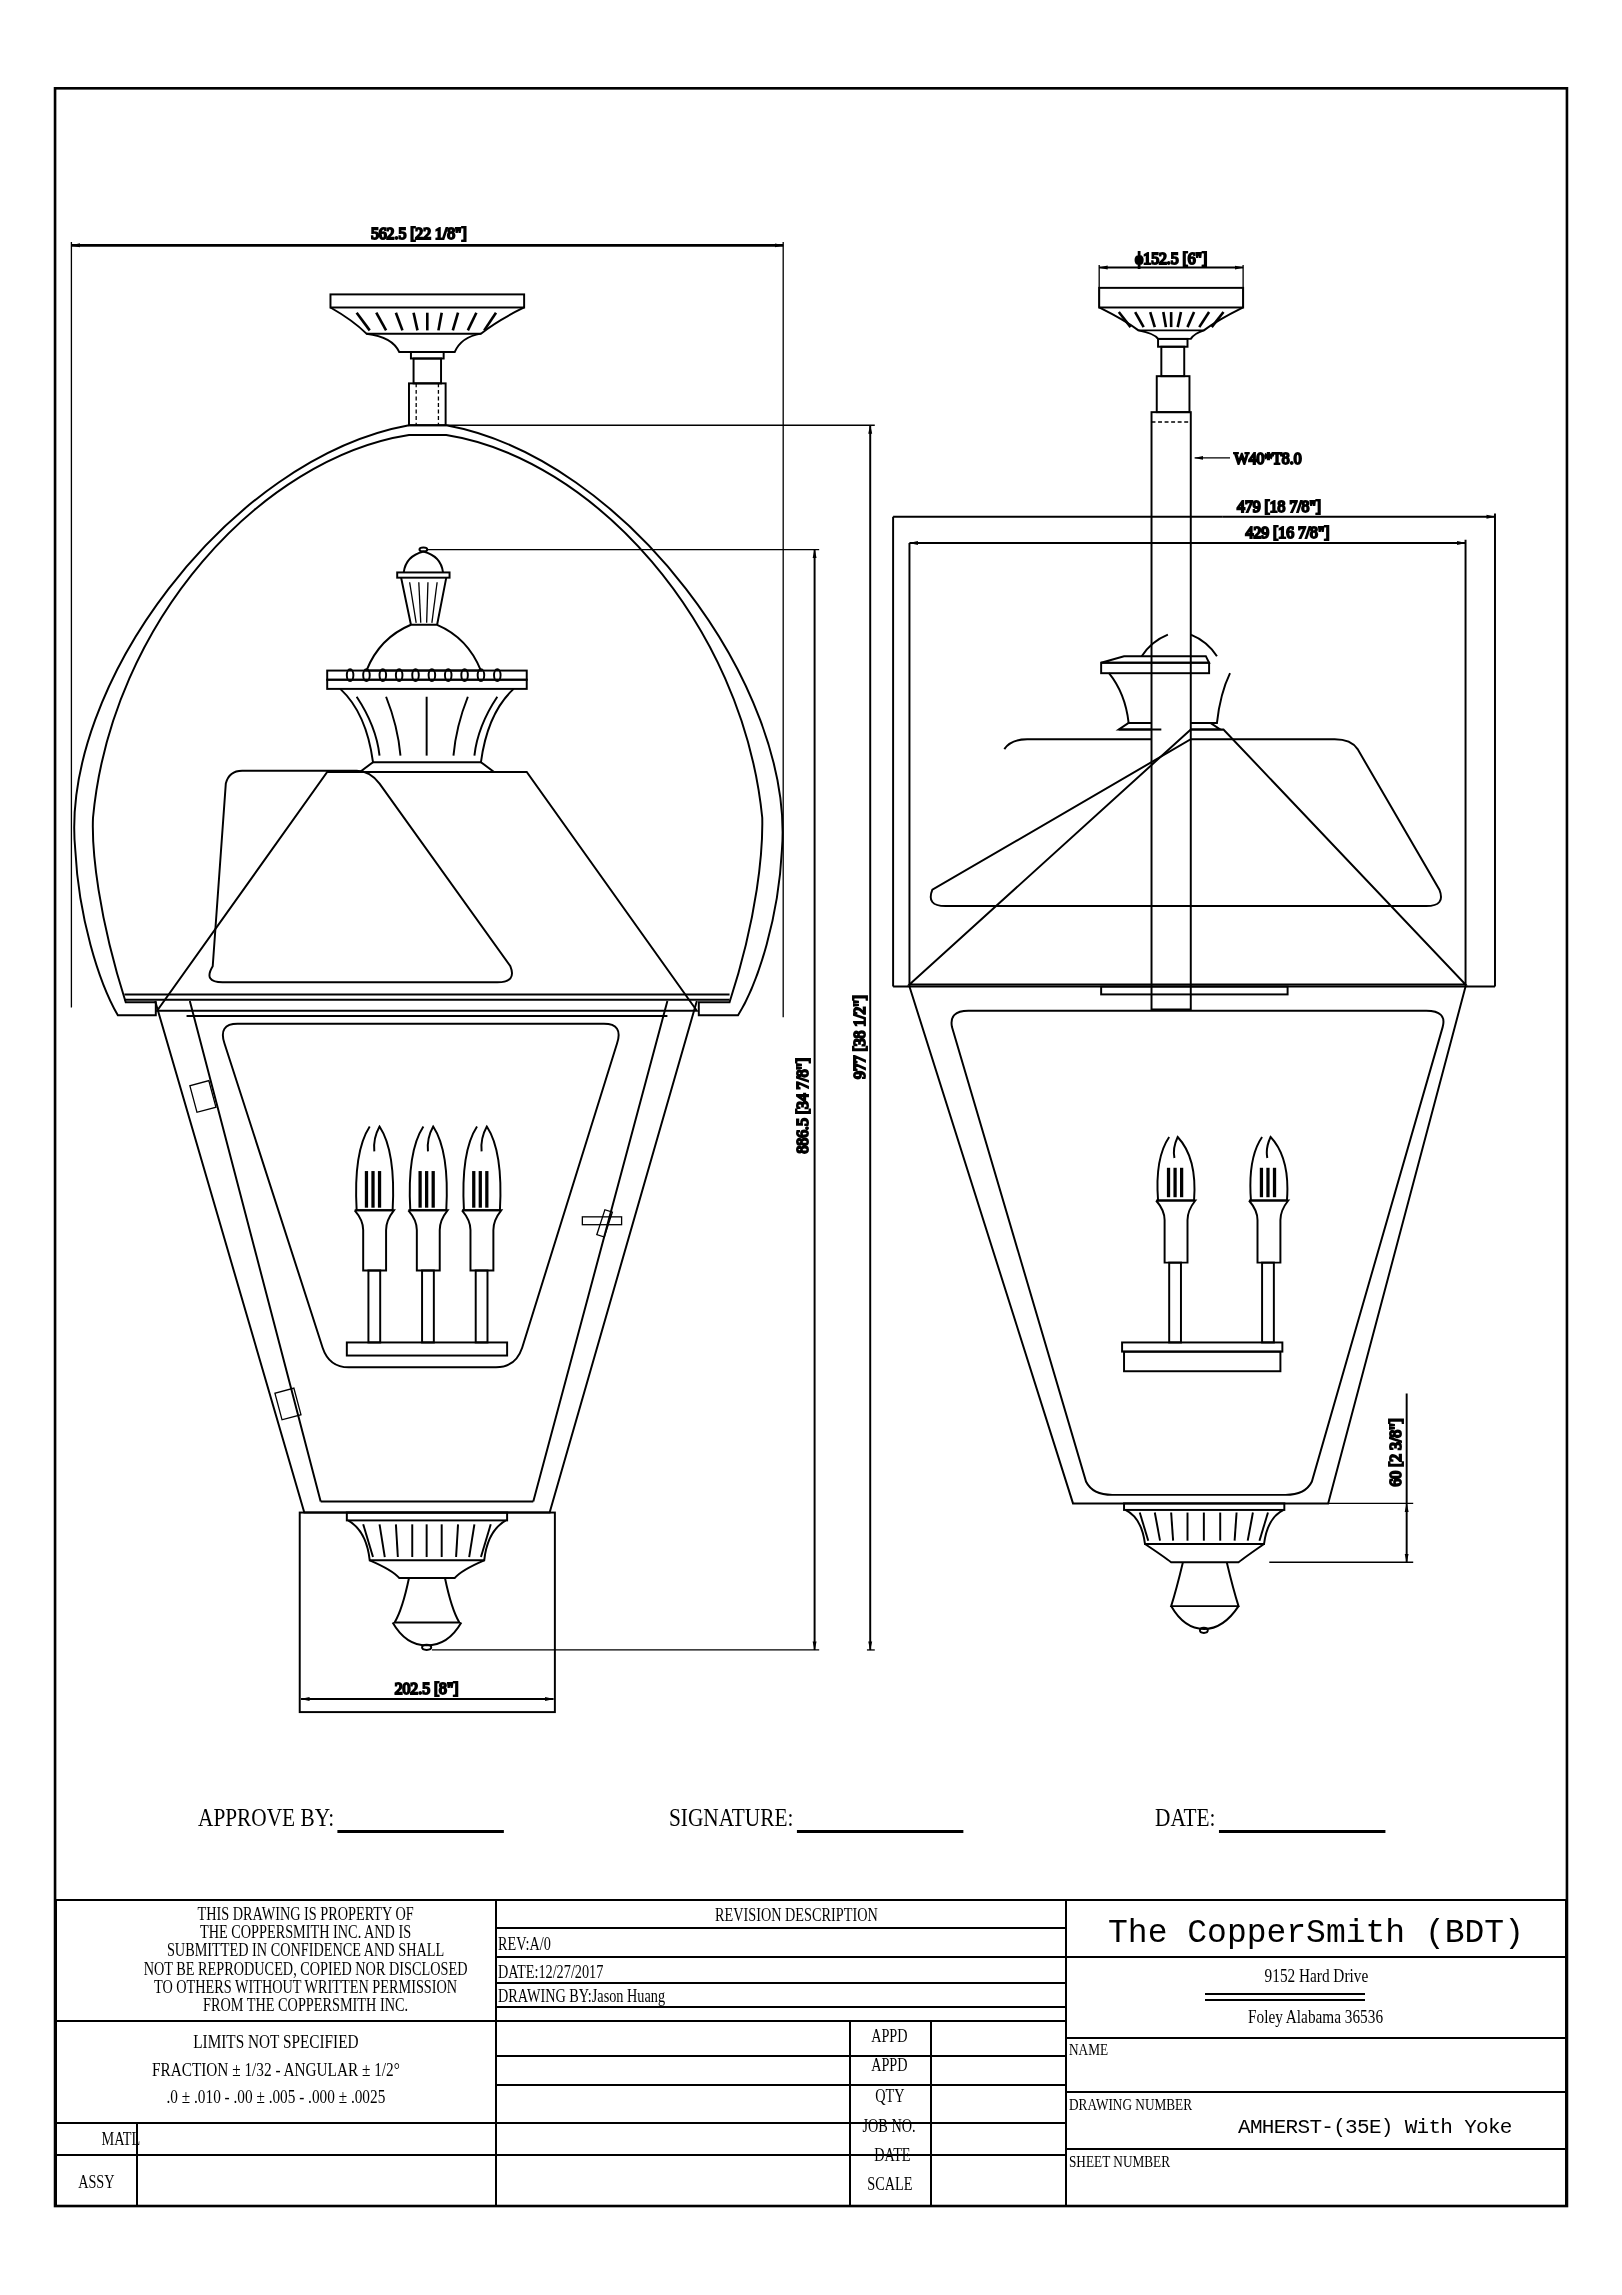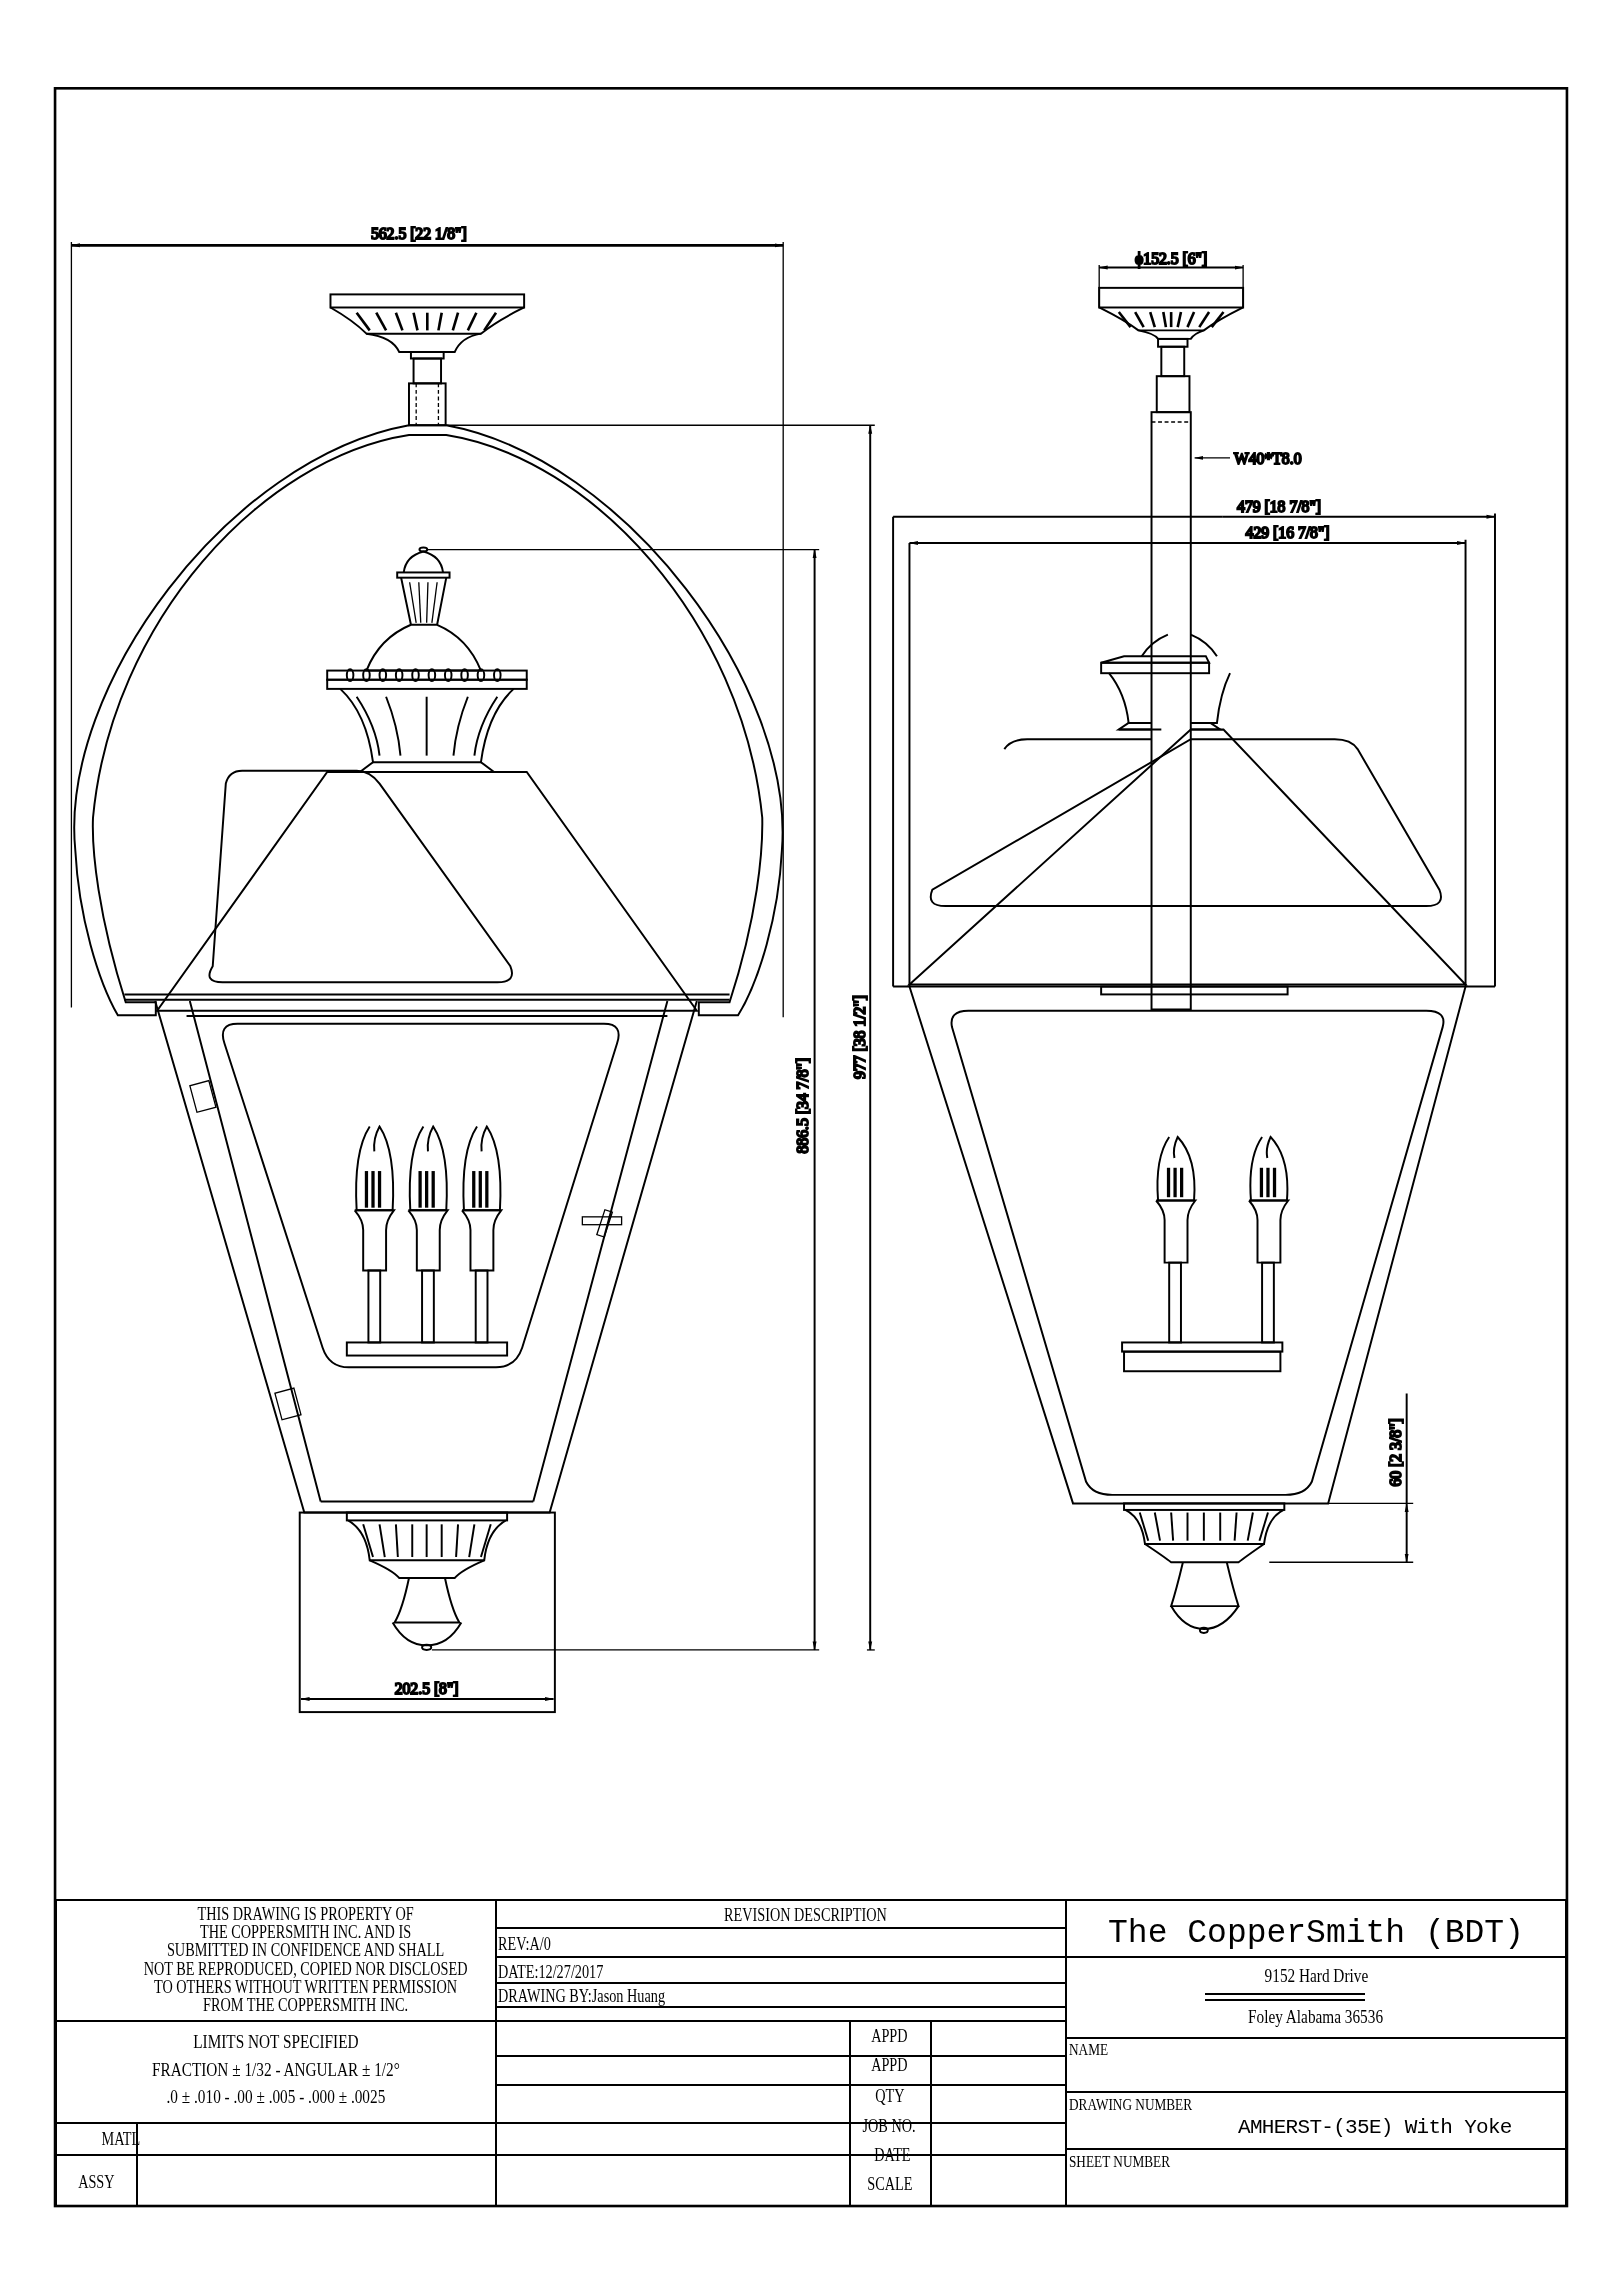--- a/index.html
+++ b/index.html
@@ -271,20 +271,31 @@
   <text class="dimtxt" transform="translate(1235,1690) rotate(-90)" text-anchor="middle">886.5 [34 7/8"]</text>
   <text class="dimtxt" transform="translate(1322,1585) rotate(-90)" text-anchor="middle">977 [38 1/2"]</text>
   <text class="dimtxt" x="652" y="2590" text-anchor="middle">202.5 [8"]</text>
   <text class="dimtxt" x="1790" y="403" text-anchor="middle">ϕ152.5 [6"]</text>
   <text class="dimtxt" x="1886" y="709">W40*T8.0</text>
   <text class="dimtxt" x="1955" y="782" text-anchor="middle">479 [18 7/8"]</text>
   <text class="dimtxt" x="1968" y="822" text-anchor="middle">429 [16 7/8"]</text>
   <text class="dimtxt" transform="translate(2142,2220) rotate(-90)" text-anchor="middle">60 [2 3/8"]</text>
 </svg>
 
+<div class="approvals">
+  <div class="approval" style="left:198px;">
+    <span>APPROVE BY:</span><span class="line"></span>
+  </div>
+  <div class="approval" style="left:669px;">
+    <span>SIGNATURE:</span><span class="line"></span>
+  </div>
+  <div class="approval" style="left:1155px;">
+    <span>DATE:</span><span class="line"></span>
+  </div>
+</div>
 
 <div class="tb">
 
   <div class="vl" style="left:438px; top:0; height:306px;"></div>
   <div class="vl" style="left:1008px; top:0; height:306px;"></div>
   <div class="vl" style="left:792px; top:119px; height:186px;"></div>
   <div class="vl" style="left:873px; top:119px; height:186px;"></div>
   <div class="vl" style="left:79px; top:221px; height:85px;"></div>
 
   <div class="hl" style="left:0; width:438px; top:119px;"></div>
@@ -323,21 +334,21 @@
       <div>FRACTION ± 1/32 - ANGULAR ± 1/2°</div>
       <div>.0 ± .010 - .00 ± .005 - .000 ± .0025</div>
     </div>
   </div>
 
   <div class="cell center" style="left:0; top:229px; width:79px;padding-left:39px;"><span class="condc">MATL</span></div>
   <div class="cell" style="left:81px; top:222px; width:357px; height:31px;"></div>
   <div class="cell center" style="left:0; top:272px; width:79px;"><span class="condc">ASSY</span></div>
   <div class="cell" style="left:81px; top:255px; width:357px; height:50px;"></div>
 
-  <div class="cell center" style="left:423px; top:5.2px; width:650px;"><span class="condc">REVISION DESCRIPTION</span></div>
+  <div class="cell center" style="left:414px; top:5.2px; width:650px;"><span class="condc">REVISION DESCRIPTION</span></div>
   <div class="cell" style="left:441px; top:34px;"><span class="cond">REV:A/0</span></div>
   <div class="cell" style="left:441px; top:62px;"><span class="cond">DATE:12/27/2017</span></div>
   <div class="cell" style="left:441px; top:86px;"><span class="cond">DRAWING BY:Jason Huang</span></div>
 
   <div class="cell center" style="left:792px; top:126px; width:81px;"><span class="condc">APPD</span></div>
   <div class="cell center" style="left:792px; top:155px; width:81px;"><span class="condc">APPD</span></div>
   <div class="cell center" style="left:792px; top:186px; width:81px;"><span class="condc">QTY</span></div>
   <div class="cell center" style="left:792px; top:216px; width:81px;"><span class="condc">JOB NO.</span></div>
   <div class="cell center" style="left:792px; top:245px; width:87px;"><span class="condc">DATE</span></div>
   <div class="cell center" style="left:792px; top:274px; width:81px;"><span class="condc">SCALE</span></div>

